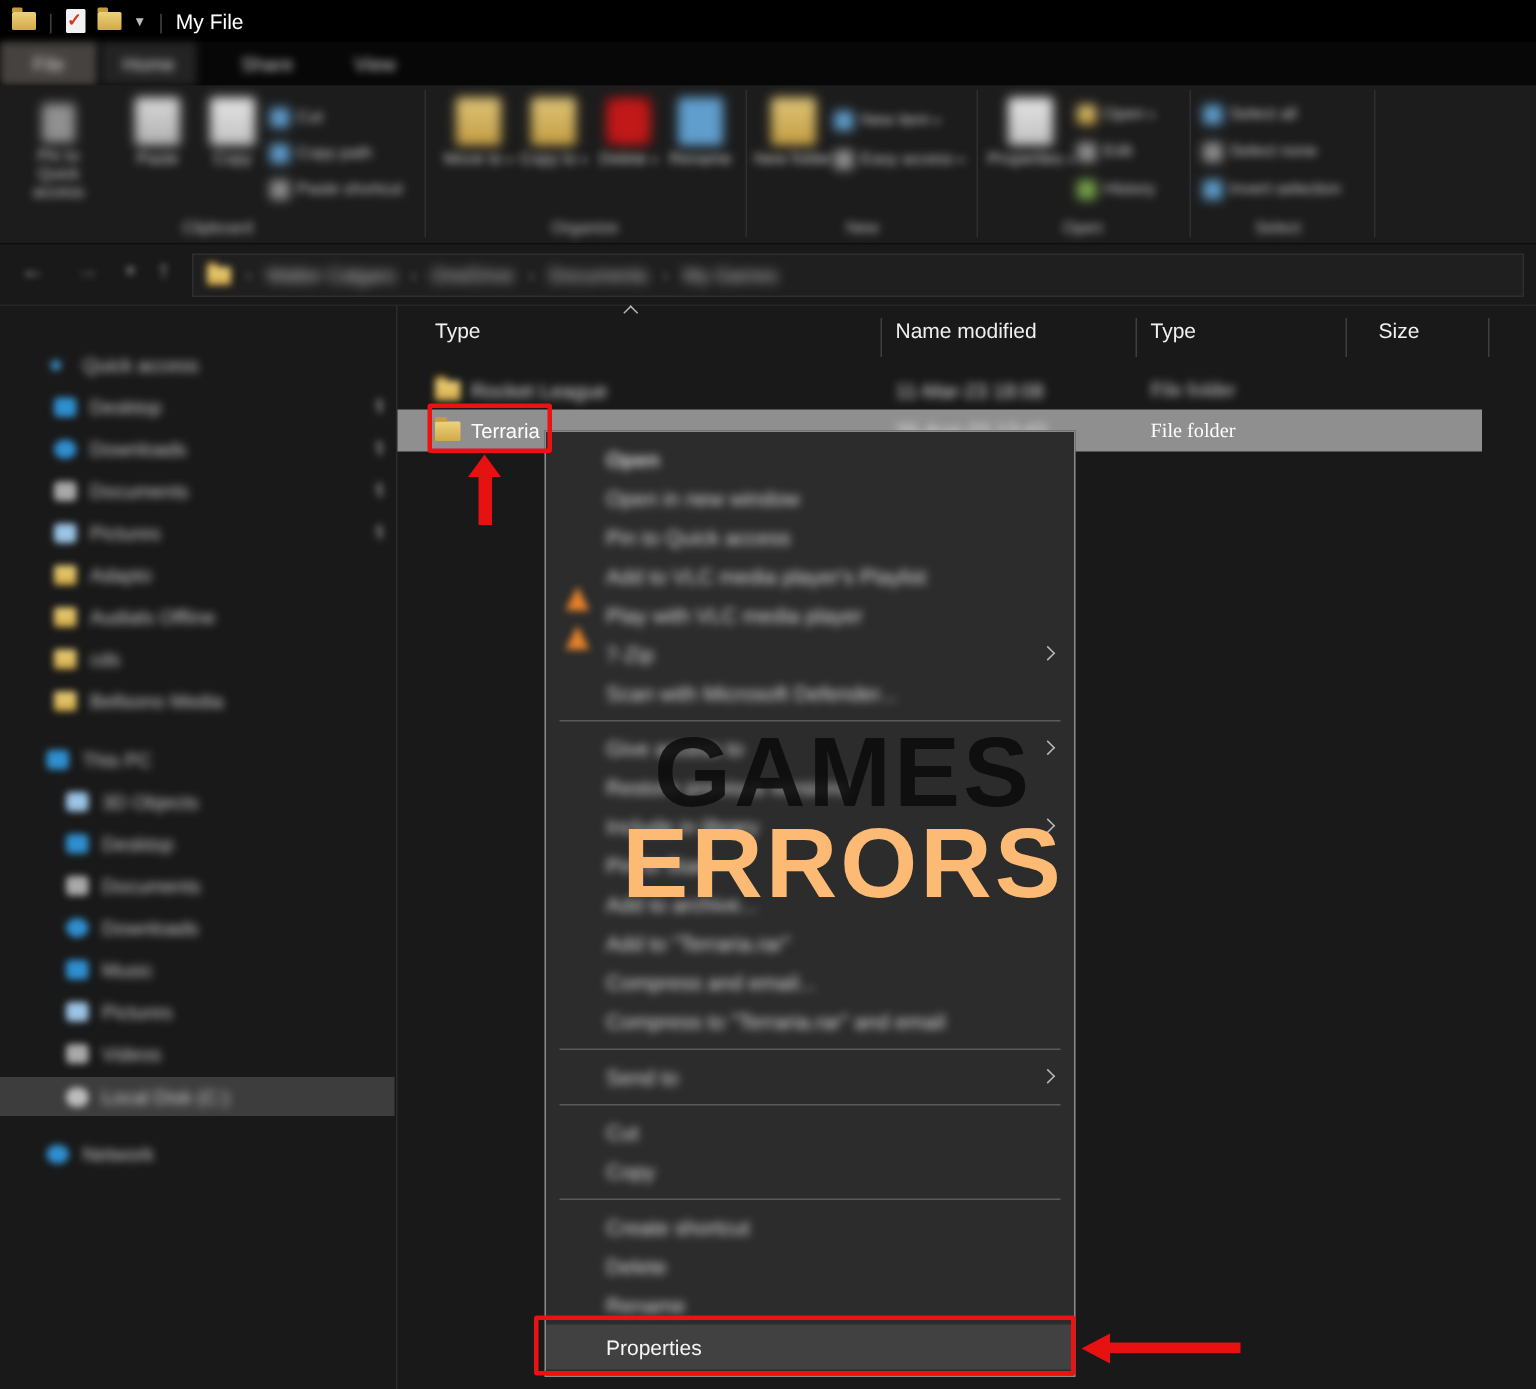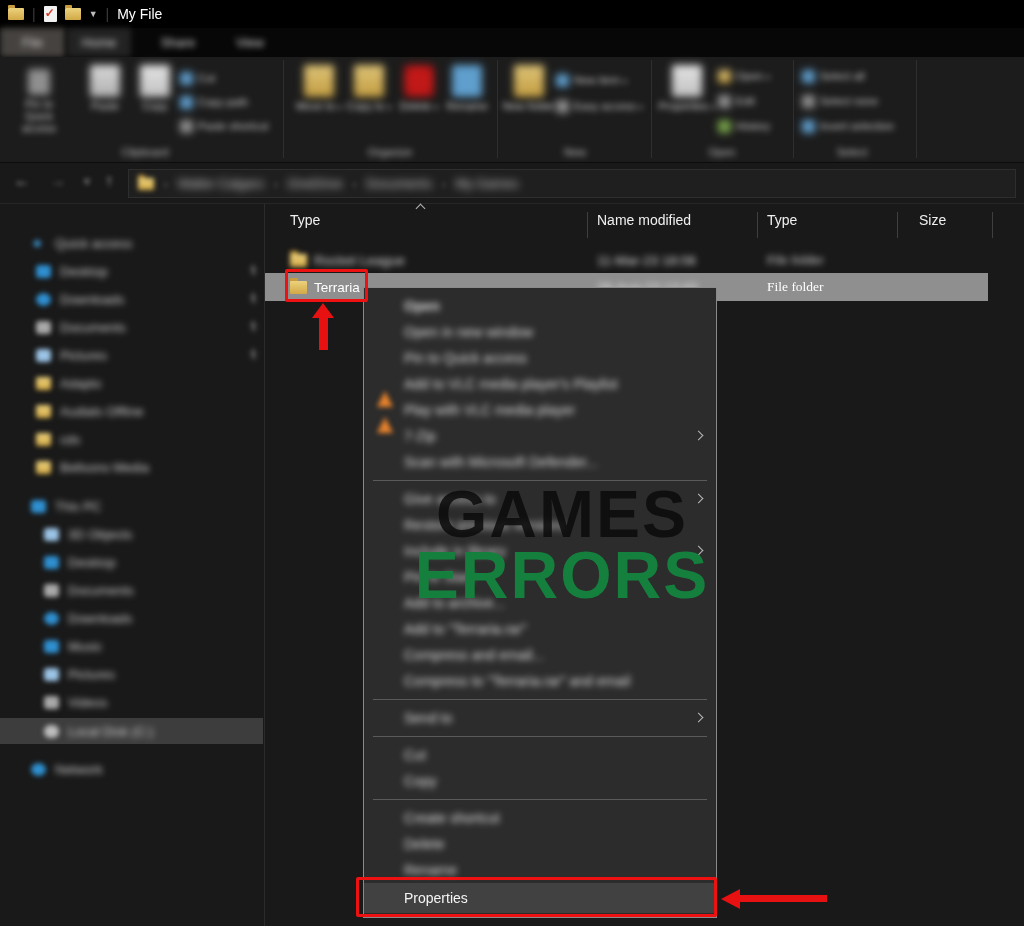--- a/index.html
+++ b/index.html
@@ -457,21 +457,21 @@
   <div class="mi">
       <span class="blur3">Rename</span>
     </div>
   <div class="mi-props">
       <span>Properties</span>
     </div>
 </div>
 
 <div class="watermark">
   <div class="wm1">GAMES</div>
-  <div class="wm2" id="wm2" style="color: #15803d;">ERRORS</div>
+  <div class="wm2" id="wm2" style="color: #fdba74;">ERRORS</div>
 </div>
 
 <div class="redbox rb-terraria"></div>
 <div class="arrow-up-head"></div>
 <div class="arrow-up-shaft"></div>
 <div class="redbox rb-props"></div>
 <div class="arrow-left-head"></div>
 <div class="arrow-left-shaft"></div>
 
 </body></html>

